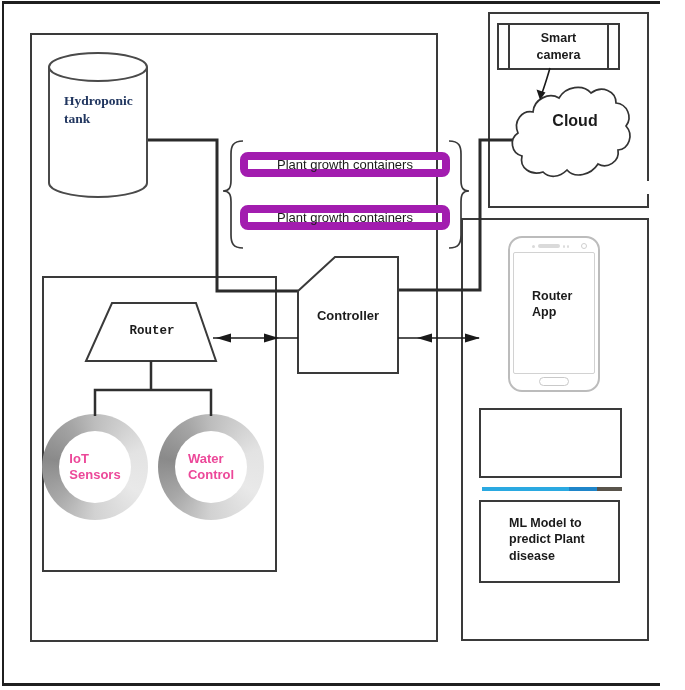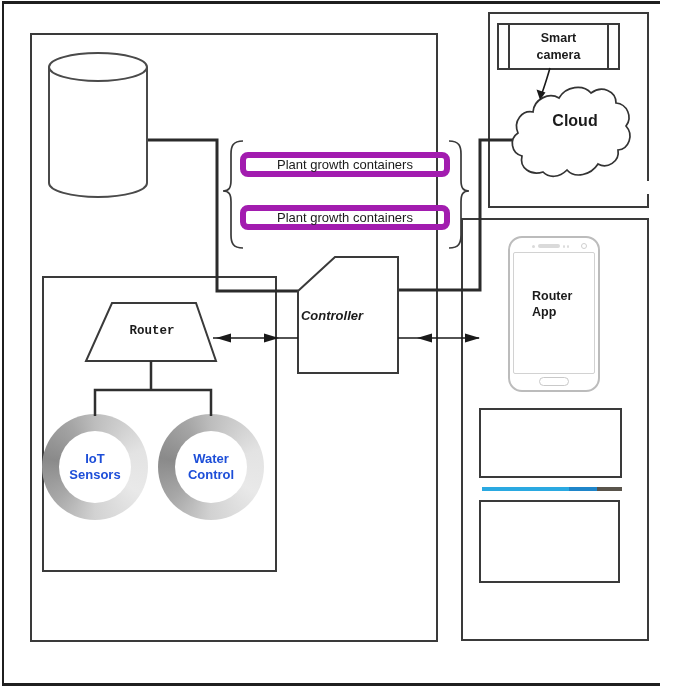--- a/index.html
+++ b/index.html
@@ -24,29 +24,29 @@
   #outer-frame {
     position:absolute; left:2px; top:1px; width:681px; height:685px;
     border:2px solid #1f1f1f; border-bottom-width:3px; border-top-width:3px;
   }
   
   #smart-rect { left:497px; top:23px; width:123px; height:47px;
     display:flex; align-items:center; justify-content:center; text-align:center; }
   #smart-rect .band { position:absolute; top:0; bottom:0; width:2px; background:#3a3a3a; }
   
   .container-rect { position:absolute; left:240px; width:210px; height:25px;
-    border:6px solid #a21caf; border-radius:8px;
+    border:8px solid #a21caf; border-radius:8px;
     display:flex; align-items:center; justify-content:center;
     font: 400 13px/1 "Liberation Sans", sans-serif; color:#1b1b1b; }
   
   .ring { position:absolute; width:106px; height:106px; border-radius:50%;
     background: conic-gradient(from 0deg,#bdbdbd 0deg,#e3e3e3 70deg,#e9e9e9 120deg,#d2d2d2 180deg,#a8a8a8 230deg,#8a8a8a 280deg,#a5a5a5 330deg,#bdbdbd 360deg); }
   .ring-inner { position:absolute; inset:17px; border-radius:50%; background:#fff;
-    display:flex; align-items:center; justify-content:center; text-align:center;
-    font: bold 13px/1.25 "Liberation Sans", sans-serif; color:#1d4ed8; white-space:pre-line; }
+    display:flex; align-items:center; justify-content:center; text-align:left;
+    font: bold 13px/1.25 "Liberation Sans", sans-serif; color:#ec4899; white-space:pre-line; }
   
   #phone { left:508px; top:236px; width:92px; height:156px;
     border:2px solid #bcbcbc; border-radius:14px; background:#fff; }
   #phone-screen { position:absolute; left:3px; top:14px; width:82px; height:122px;
     border:1.5px solid #d2d2d2; border-radius:2px; }
   #phone-speaker { position:absolute; top:6px; left:28px; width:22px; height:4px;
     background:#dadada; border-radius:2px; }
   .phone-dot { position:absolute; background:#dadada; border-radius:50%; }
   #phone-cam { position:absolute; top:5px; right:11px; width:6px; height:6px;
     border:1px solid #cfcfcf; border-radius:50%; }
@@ -152,19 +152,24 @@
       <polygon points="417,338 432,333.5 432,342.5" fill="#1a1a1a"></polygon>
       <polygon points="480,338 465,333.5 465,342.5" fill="#1a1a1a"></polygon>
     </g>
 
     <g>
       <path d="M550,68 C547,78 545,85 542,93" fill="none" stroke="#1a1a1a" stroke-width="1.6"></path>
       <polygon points="540,100 536.5,89.5 545.5,92.5" fill="#1a1a1a"></polygon>
     </g>
   </svg>
 
+  <div class="lbl" id="tank-label">Hydroponic
+tank</div>
   <div class="lbl center-lbl" style="left:102px; top:323px; width:100px;font-family:Liberation Mono, monospace;">Router</div>
-  <div class="lbl center-lbl" style="left:284px; top:308px; width:96px; font-size:13px;font-style:italic;">Controller</div>
+  <div class="lbl center-lbl" style="left:300px; top:308px; width:96px; font-size:13px;">Controller</div>
   <div class="lbl center-lbl" style="left:547px; top:111px; width:56px; font-size:16px;">Cloud</div>
   <div class="lbl" style="left:532px; top:288px;">Router
 App</div>
+  <div class="lbl" style="left:509px; top:515px;">ML Model to
+predict Plant
+disease</div>
 
 </div>
 
 </body></html>

